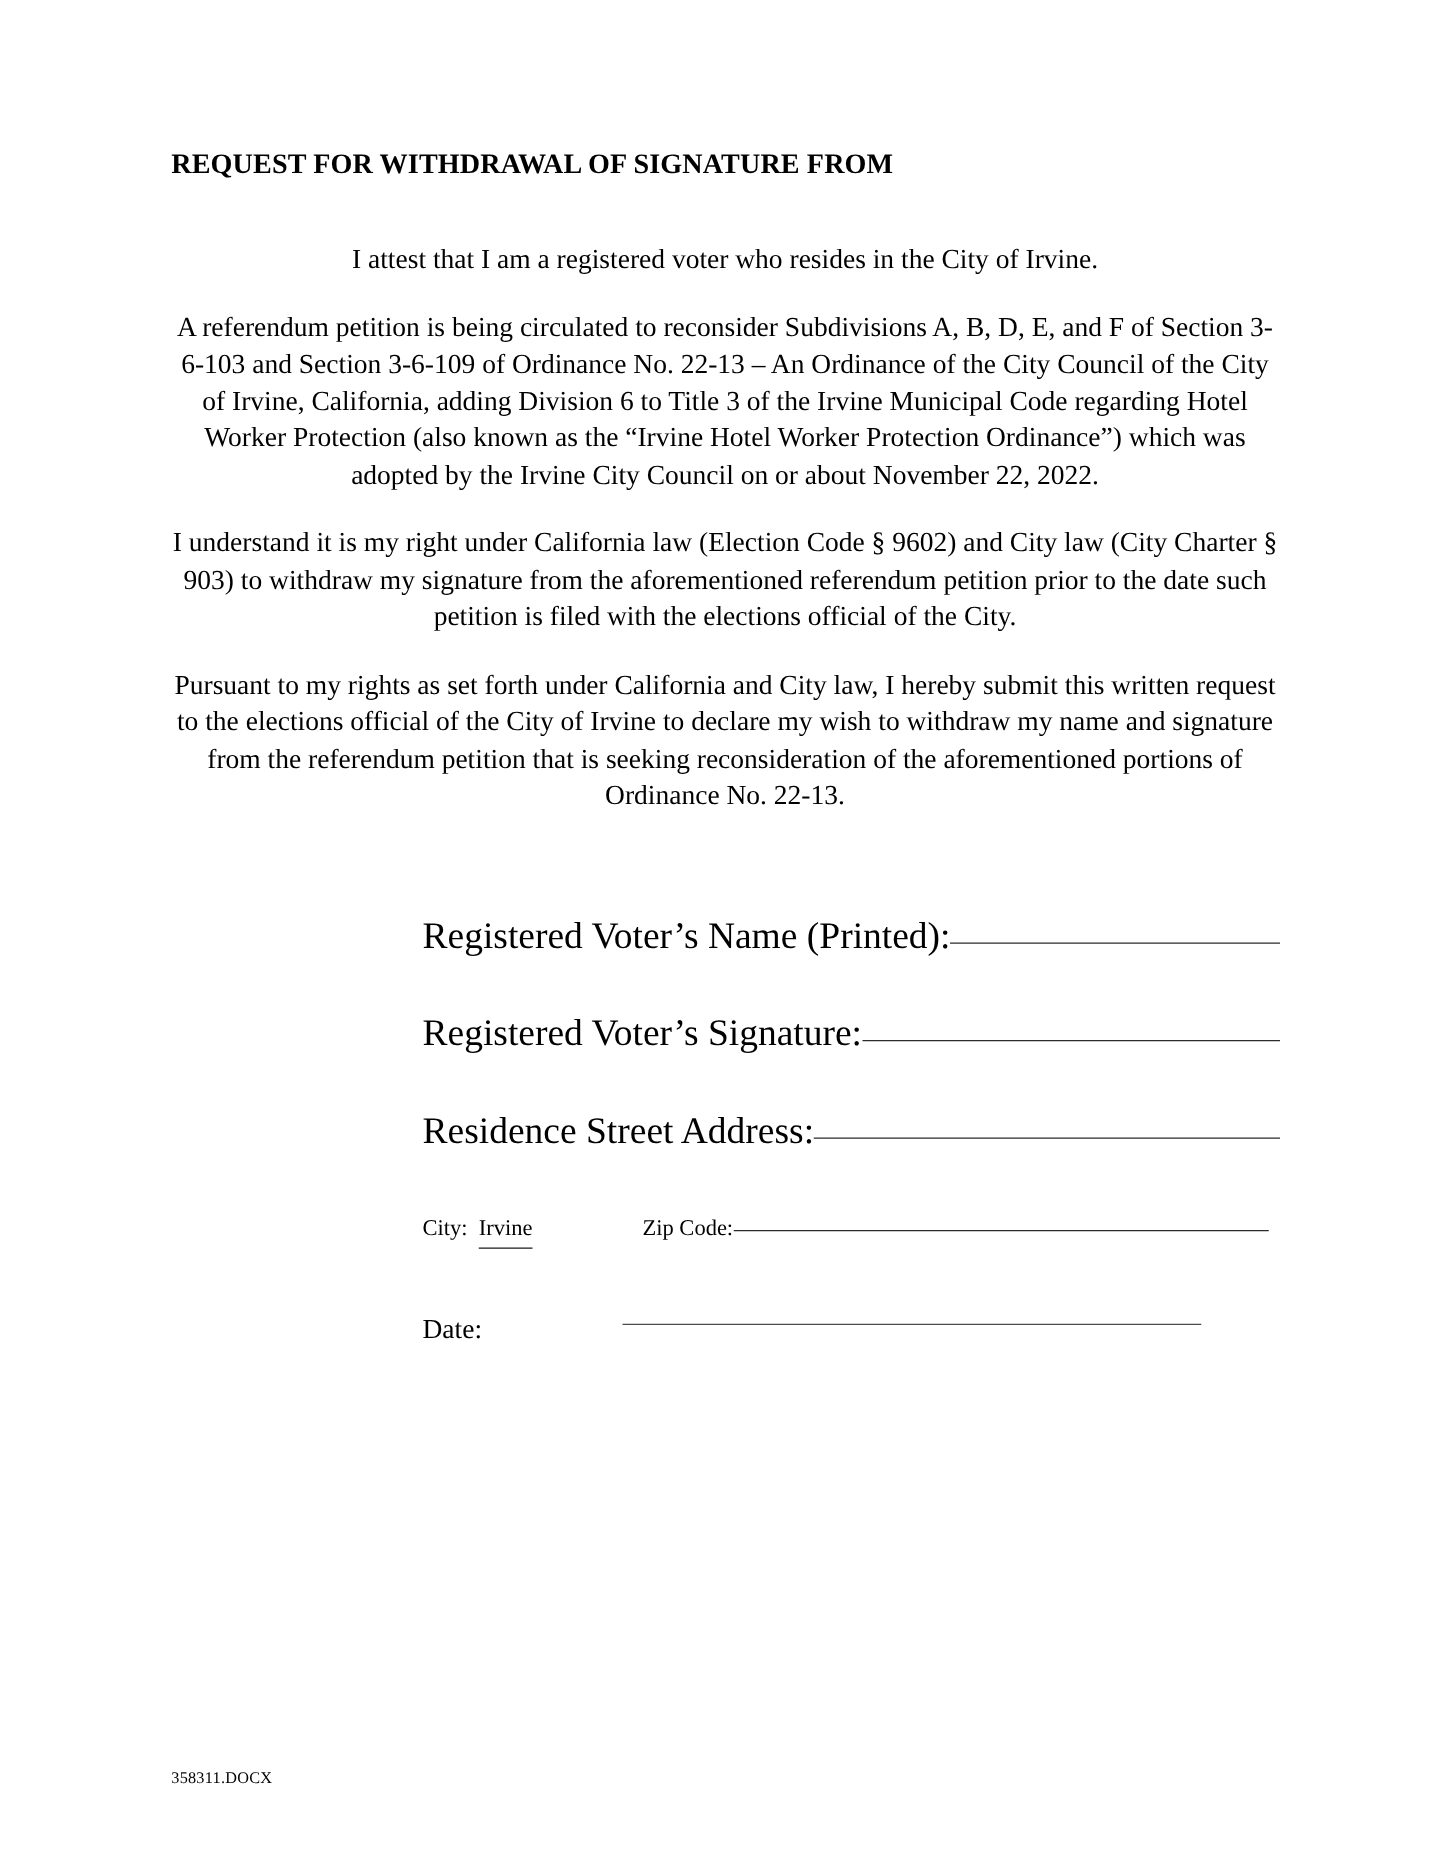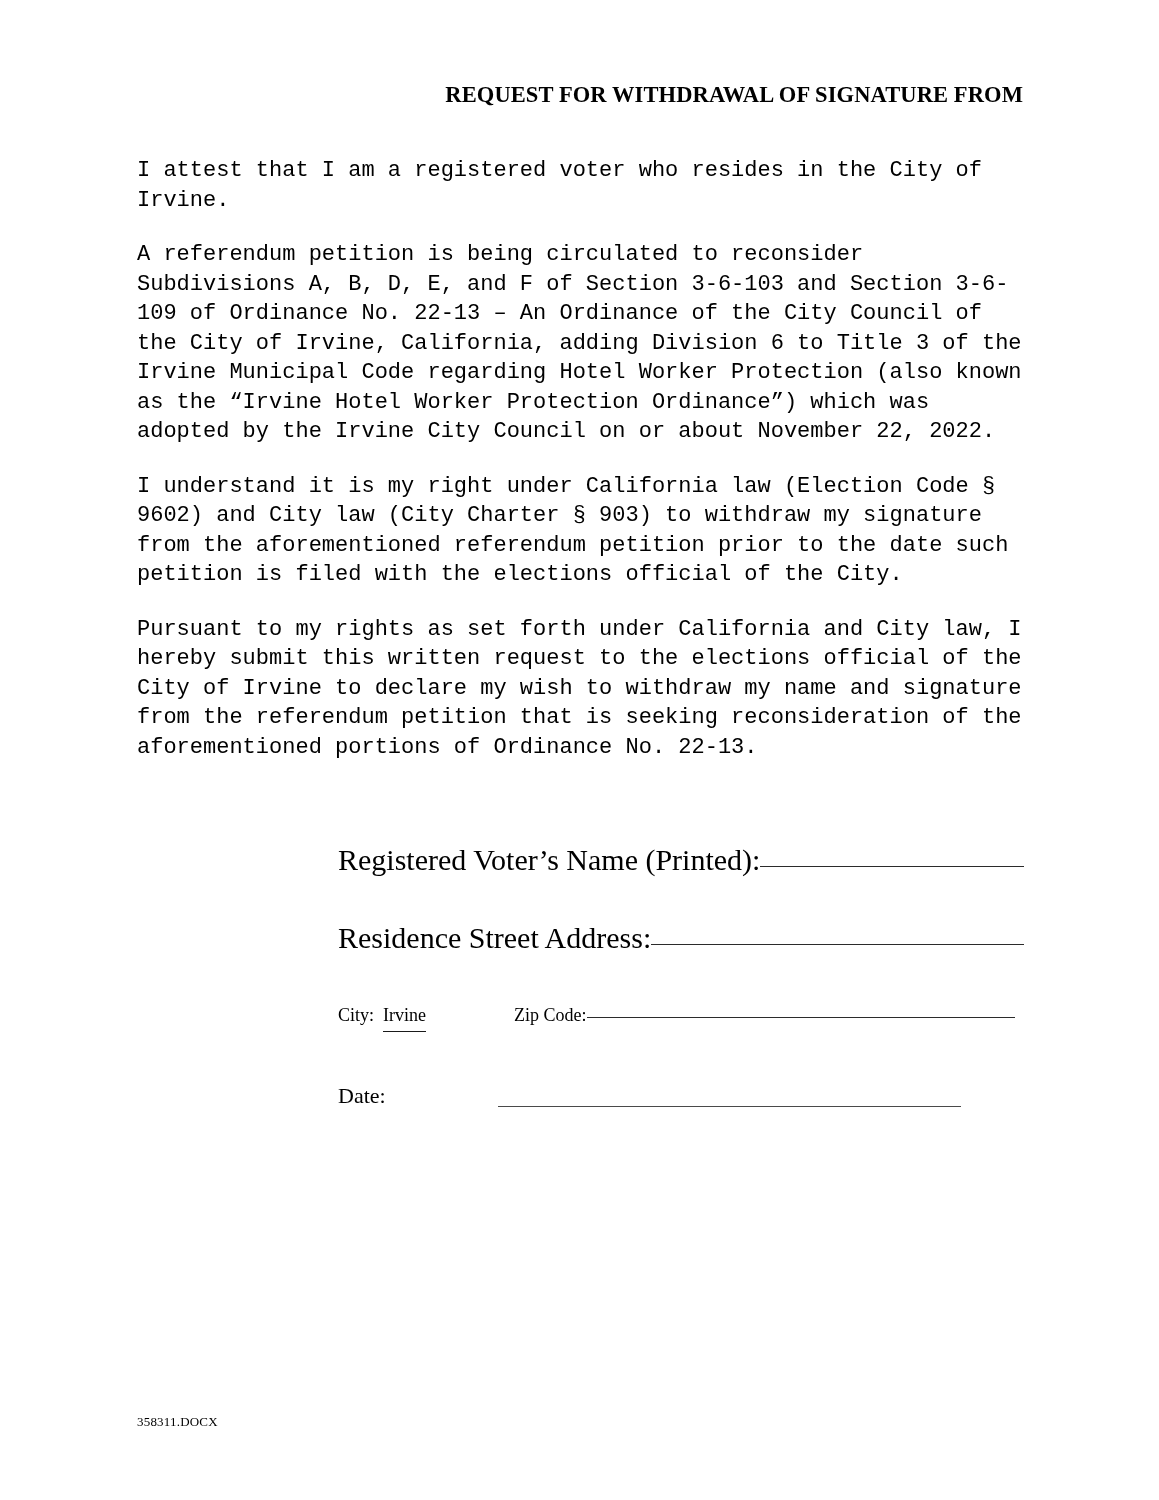--- a/index.html
+++ b/index.html
@@ -22,41 +22,40 @@
   .content {
     position: absolute;
     left: 137px;
     top: 0;
     width: 886px;
   }
 
   
   .doc-title {
     margin: 0;
-    padding-top: 80px;
-    text-align: right;
+    padding-top: 116px;
+    text-align: left;
     font-weight: bold;
     font-size: 22.5px;
     line-height: 29px;
     letter-spacing: 0.1px;
   }
   .doc-title .title-line {
     display: block;
   }
 
   
   .body-block {
     margin-top: 47px;
   }
   .para {
     margin: 0 0 25px 0;
     font-size: 22px;
     line-height: 29.5px;
-    text-align: left;
-    font-family: Liberation Mono, monospace;
+    text-align: center;
   }
   .para:last-child {
     margin-bottom: 0;
   }
 
   
   .form-block {
     margin-left: 201px;
     margin-top: 83px;
     width: 686px;
@@ -112,21 +111,21 @@
     border-bottom: 1.6px solid #2b2b2b;
     height: 0;
     position: relative;
     top: -3px;
     margin-right: 9px;
   }
 
   
   .row-date {
     display: flex;
-    align-items: flex-end;
+    align-items: center;
     font-size: 22px;
     line-height: 29px;
     white-space: nowrap;
     gap: 48px;
   }
   .date-label {
     flex: 0 0 auto;
   }
   .date-gap {
     flex: 0 0 16px;
@@ -167,20 +166,24 @@
       <p class="para">Pursuant to my rights as set forth under California and City law, I hereby submit this written request to the elections official of the City of Irvine to declare my wish to withdraw my name and signature from the referendum petition that is seeking reconsideration of the aforementioned portions of Ordinance No. 22-13.</p>
     </div>
 
     <div class="form-block">
 
       <div class="form-row">
         <span class="form-label">Registered Voter’s Name (Printed):</span>
         <span class="fill-line"></span>
       </div>
 
+      <div class="form-row">
+        <span class="form-label">Registered Voter’s Signature:</span>
+        <span class="fill-line"></span>
+      </div>
 
       <div class="form-row">
         <span class="form-label">Residence Street Address:</span>
         <span class="fill-line"></span>
       </div>
 
       <div class="row-city">
         <span class="city-label">City:</span>
         <span class="city-value">Irvine</span>
         <span class="city-gap"></span>

